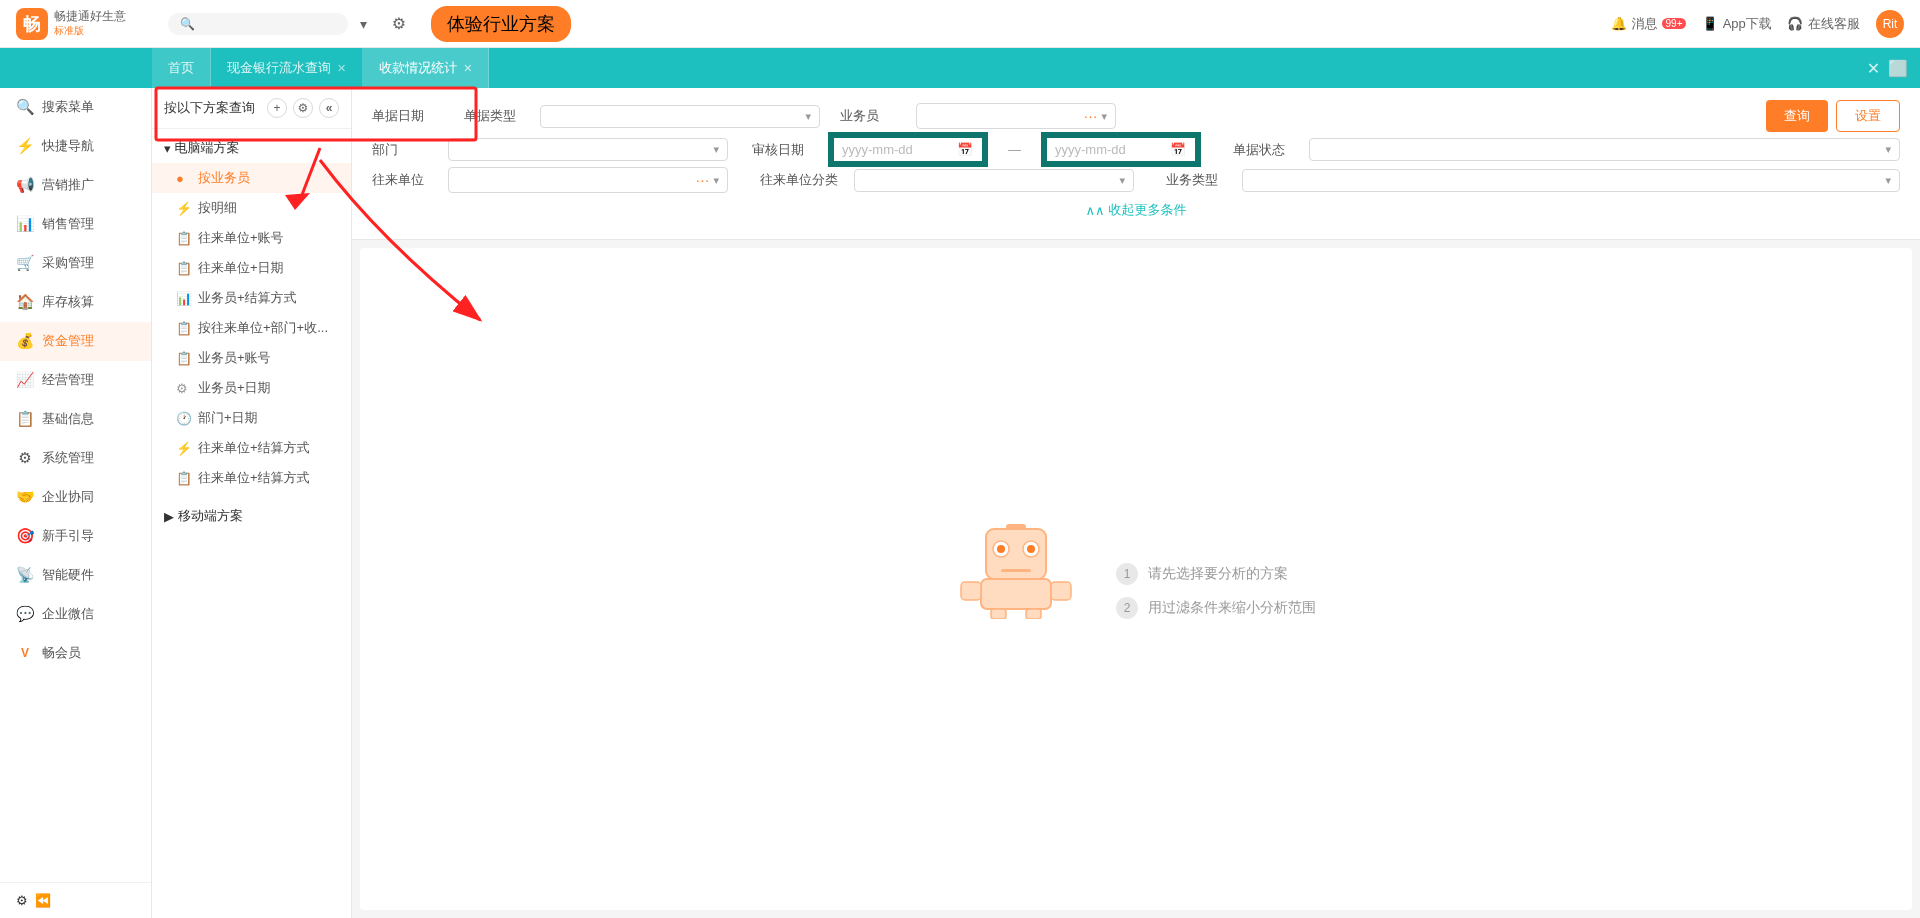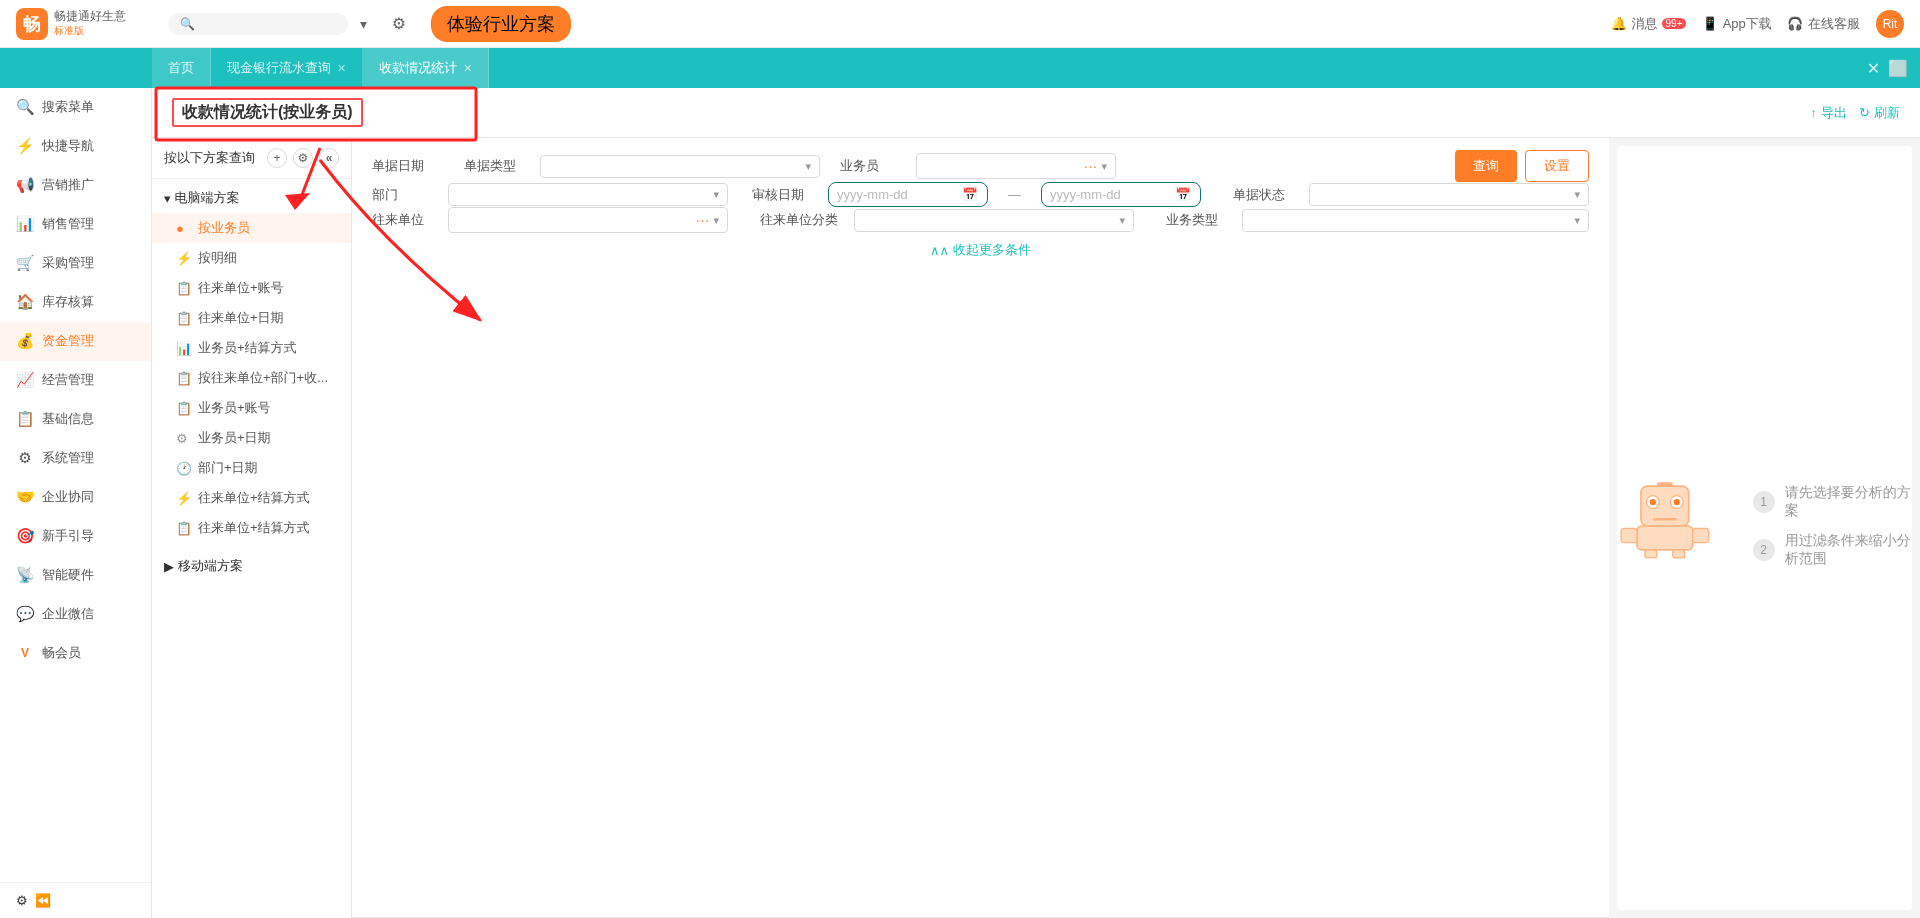--- a/index.html
+++ b/index.html
@@ -266,22 +266,22 @@
       justify-content: space-between;
       font-size: 13px;
       color: #333;
     }
     .filter-select-wide {
       min-width: 280px;
     }
     .filter-input {
       display: flex;
       align-items: flex-end;
-      border: 1px solid #0f766e;
-      border-radius: 8px;
+      border: 6px solid #0f766e;
+      border-radius: 0;
       padding: 4px 8px;
       background: #fff;
       min-width: 160px;
       font-size: 13px;
       color: #bbb;
     }
     .filter-separator { color: #999; margin: 0 4px; }
     .filter-more { color: #ff7d26; font-size: 14px; cursor: pointer; margin-left: 4px; }
     .dropdown-arrow { color: #999; font-size: 11px; }
     .collapse-btn {
@@ -375,21 +375,21 @@
       gap: 6px;
     }
     .scheme-item.active { color: #ff7d26; background: #fff5ee; }
     .scheme-item-icon { font-size: 13px; color: #999; width: 16px; }
     .scheme-item-icon.active { color: #ff7d26; }
 
     
     .right-content {
       flex: 1;
       display: flex;
-      flex-direction: row;
+      flex-direction: column;
       overflow: hidden;
       background: #f5f5f5;
       position: relative;
     }
     .query-filter-area {
       background: #fff;
       padding: 12px 20px;
       border-bottom: 1px solid #e8e8e8;
     }
     .empty-steps {
@@ -544,33 +544,20 @@
 
     <div style="flex:1"></div>
     <div class="sidebar-bottom">
       <span style="cursor:pointer;">⚙</span>
       <span style="cursor:pointer;">⏪</span>
     </div>
   </div>
 
   <div class="content-area">
 
-    <div class="page-title-bar">
-      <div class="page-title">收款情况统计(按业务员)</div>
-      <div class="page-actions">
-        <div class="action-btn">
-          <span>↑</span>
-          <span>导出</span>
-        </div>
-        <div class="action-btn">
-          <span>↻</span>
-          <span>刷新</span>
-        </div>
-      </div>
-    </div>
 
     <div class="main-body">
 
       <div class="scheme-panel">
         <div class="scheme-header">
           <span>按以下方案查询</span>
           <div class="scheme-header-actions">
             <div class="scheme-header-btn">+</div>
             <div class="scheme-header-btn">
               <span>⚙</span>

